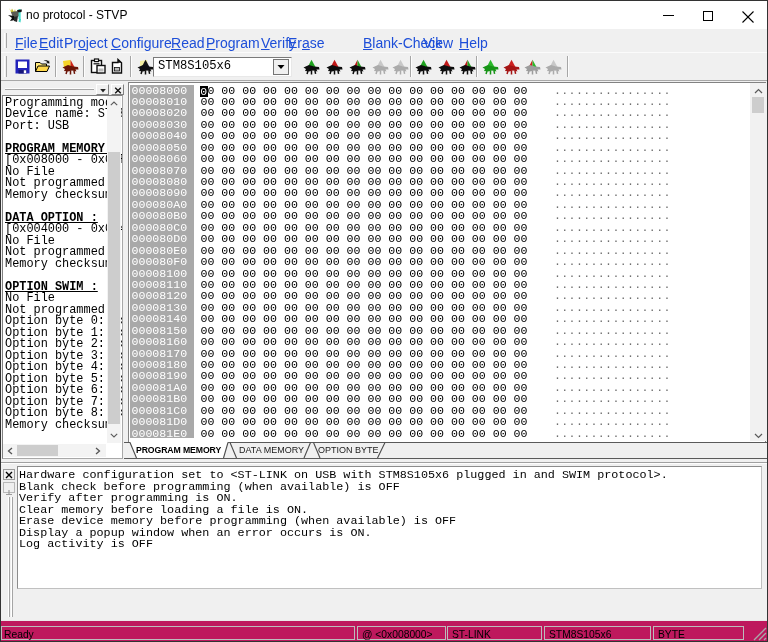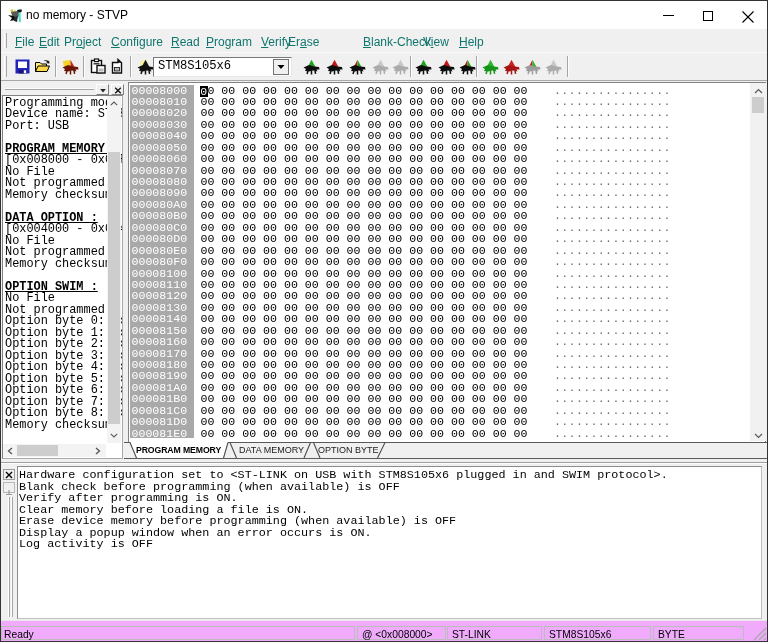--- a/index.html
+++ b/index.html
@@ -8,21 +8,21 @@
 .abs { position:absolute; }
 #lp-text b { text-decoration:underline; }
 .mono { font-family:"Liberation Mono", monospace; font-size:11.6px; line-height:11.5px; white-space:pre; }
 
 #winborder { left:0; top:0; width:768px; height:642px; border:1px solid #333333; pointer-events:none; z-index:99; }
 
 #titlebar { left:1px; top:1px; width:766px; height:28px; background:#ffffff; }
 #title-text { left:25px; top:7px; font-size:12px; color:#000; }
 
 #menubar { left:1px; top:29px; width:766px; height:23px; background:#f0f0f0; }
-.menu-item { position:absolute; top:6px; font-size:12px; color:#0f766e; }
+.menu-item { position:absolute; top:6px; font-size:14px; color:#1d4ed8; }
 
 #toolbar { left:1px; top:52px; width:766px; height:29px; background:#f0f0f0; box-shadow: inset 0 1px 0 #fbfbfb, inset 0 -1px 0 #a8a8a8; }
 .grip-v { position:absolute; width:3px; border-left:1px solid #fdfdfd; border-right:1px solid #a6a6a6; }
 .tsep { position:absolute; top:4px; width:2px; height:21px; border-left:1px solid #a6a6a6; border-right:1px solid #fdfdfd; }
 .ticon { position:absolute; top:6px; width:17px; height:17px; }
 
 #combo { left:152px; top:5px; width:139px; height:20px; background:#fff; border:1px solid #7a7a7a; border-bottom-color:#e8e8e8; border-right-color:#e8e8e8; }
 #combo-text { left:157px; top:8.5px; font-size:12.2px; }
 #combo-btn { left:272px; top:7px; width:16px; height:16px; background:#f0f0f0; border:1px solid #747474; }
 
@@ -39,40 +39,40 @@
 #cursor { left:199.5px; top:85.5px; width:8.5px; height:11.5px; background:#000; color:#fff; font-family:"Liberation Mono",monospace; font-size:11.5px; line-height:11.5px; text-align:center; }
 #asciitext { left:554px; top:84.5px; color:#6e6e6e; letter-spacing:0.34px; line-height:11.43px; }
 #hex-vsb { left:750px; top:83px; width:16px; height:358px; background:#f1f1f1; }
 
 .sb-thumb { position:absolute; background:#cdcdcd; }
 
 #tabbar { left:128px; top:442px; width:638px; height:17px; background:#f0f0f0; }
 
 #splitter { left:1px; top:459px; width:766px; height:7px; background:#f0f0f0; }
 
-#log-box { left:17px; top:466px; width:745px; height:153px; background:#fff; border:1px solid #8c8c8c; border-right-color:#c0c0c0; border-bottom-color:#c0c0c0; overflow:hidden;padding-left:8px; }
+#log-box { left:17px; top:466px; width:745px; height:123px; background:#fff; border:1px solid #8c8c8c; border-right-color:#c0c0c0; border-bottom-color:#c0c0c0; overflow:hidden;padding-left:8px; }
 #log-text { position:absolute; left:1px; top:3px; font-size:11.75px; }
 
-#statusbar { left:1px; top:620px; width:766px; height:21px; background:#f0abfc; border-top:1px solid #e8e8e8; }
+#statusbar { left:1px; top:620px; width:766px; height:21px; background:#be185d; border-top:1px solid #e8e8e8; }
 .pane { position:absolute; top:5px; height:13.5px; border:1px solid #bcbcbc; font-size:10.3px; color:#000; padding:2px 0 0 4px; }
 .btn3d { position:absolute; background:#f0f0f0; border:1px solid #808080; border-top-color:#fff; border-left-color:#fff; }
 </style>
 </head>
 <body>
 <div class="abs" id="titlebar">
   <svg class="abs" style="left:7px;top:6px" width="16" height="16" viewBox="0 0 16 16">
     <path d="M1 1 L3 4 L4 1.5 L6 5 L7 2 L8 6 L4 7 Z" fill="#c8c030"></path>
     <polygon points="3,5 10,4 12,9 5,11" fill="#5a5a52"></polygon>
     <polygon points="0,8 6,9 7,13 2,14 4,11" fill="#0d0d0d"></polygon>
     <polygon points="6,10 10,9 9,15 6,14" fill="#282828"></polygon>
     <rect x="10.5" y="2" width="2.2" height="10" fill="#50e0d0"></rect>
     <path d="M11 12 L13 12 L12.5 15.5 L10.5 14.5 Z" fill="#40d8c8"></path>
     <polygon points="9,3 14,2.5 13.5,5 10,5.5" fill="#161616"></polygon>
   </svg>
-  <span class="abs" id="title-text">no memory - STVP</span>
+  <span class="abs" id="title-text">no protocol - STVP</span>
   <svg class="abs" style="left:647px;top:0" width="120" height="28" viewBox="0 0 120 28">
     <line x1="15" y1="14.5" x2="26" y2="14.5" stroke="#000" stroke-width="1"></line>
     <rect x="55.5" y="10.5" width="9" height="9" fill="none" stroke="#000" stroke-width="1"></rect>
     <line x1="94.5" y1="10.5" x2="105.5" y2="21.5" stroke="#000" stroke-width="1.1"></line>
     <line x1="105.5" y1="10.5" x2="94.5" y2="21.5" stroke="#000" stroke-width="1.1"></line>
   </svg>
 </div>
 <div class="abs" id="menubar">
   <div class="grip-v" style="left:3px;top:4px;height:15px"></div>
   <span class="menu-item" style="left:14px"><u>F</u>ile</span>

